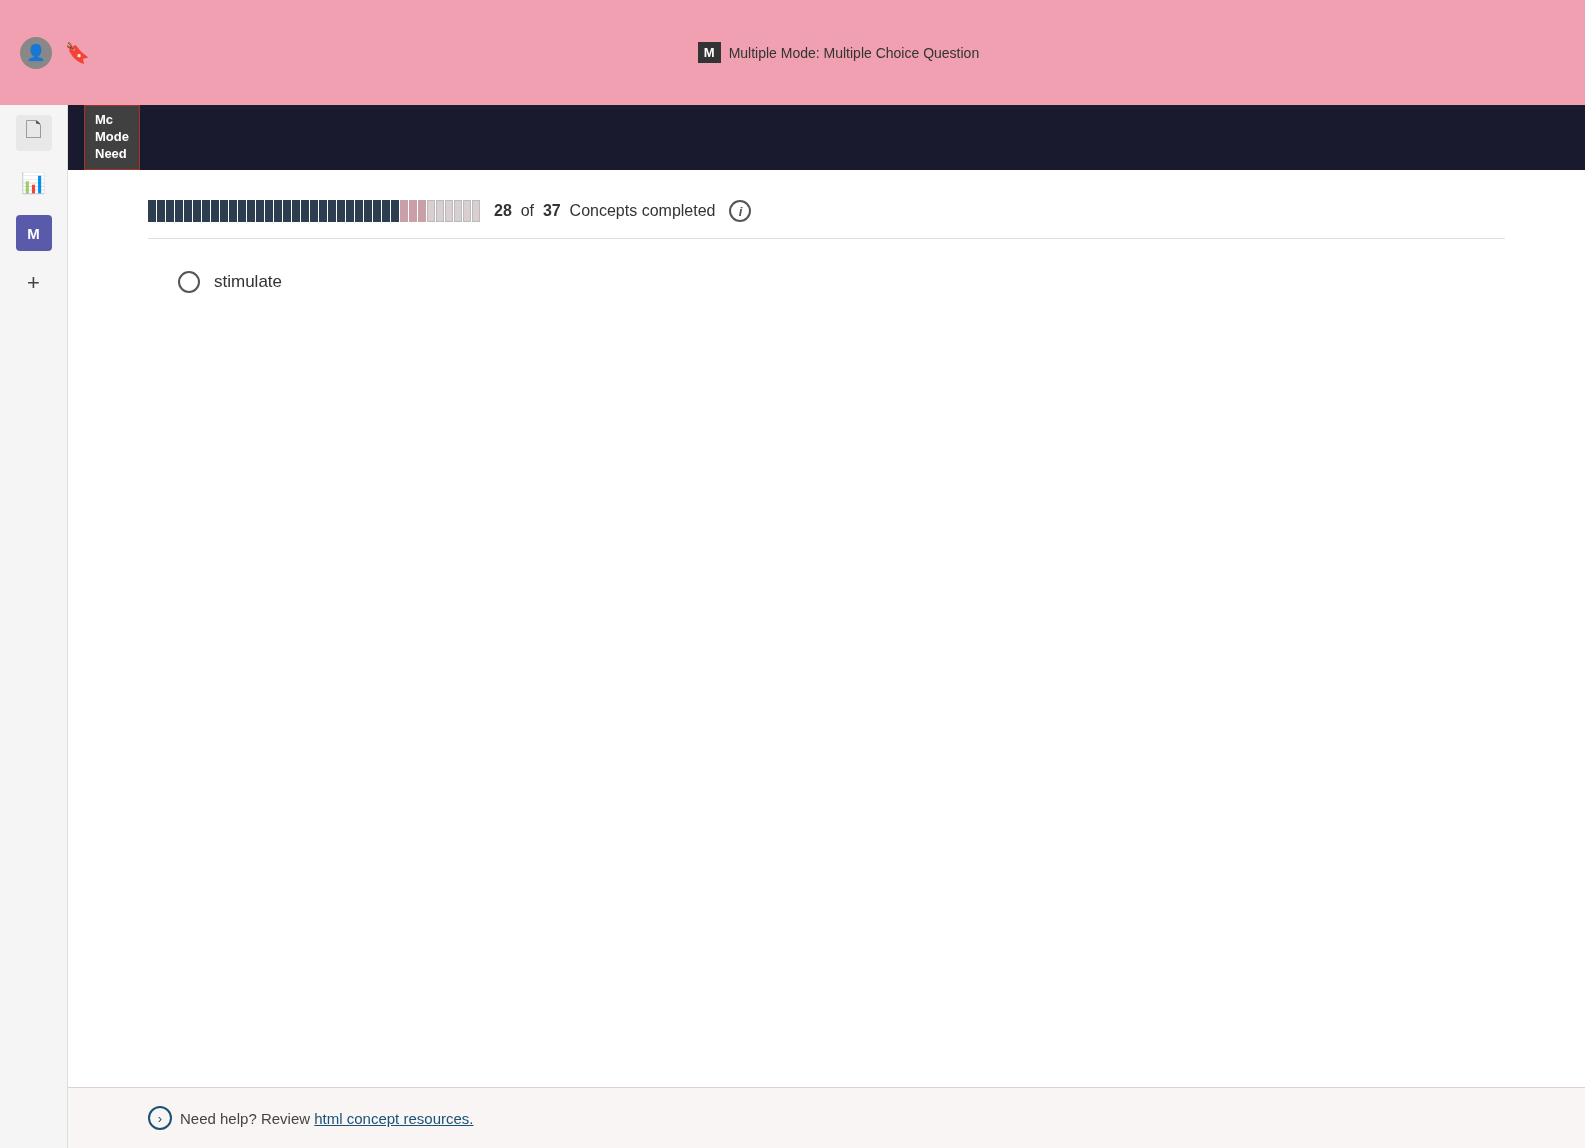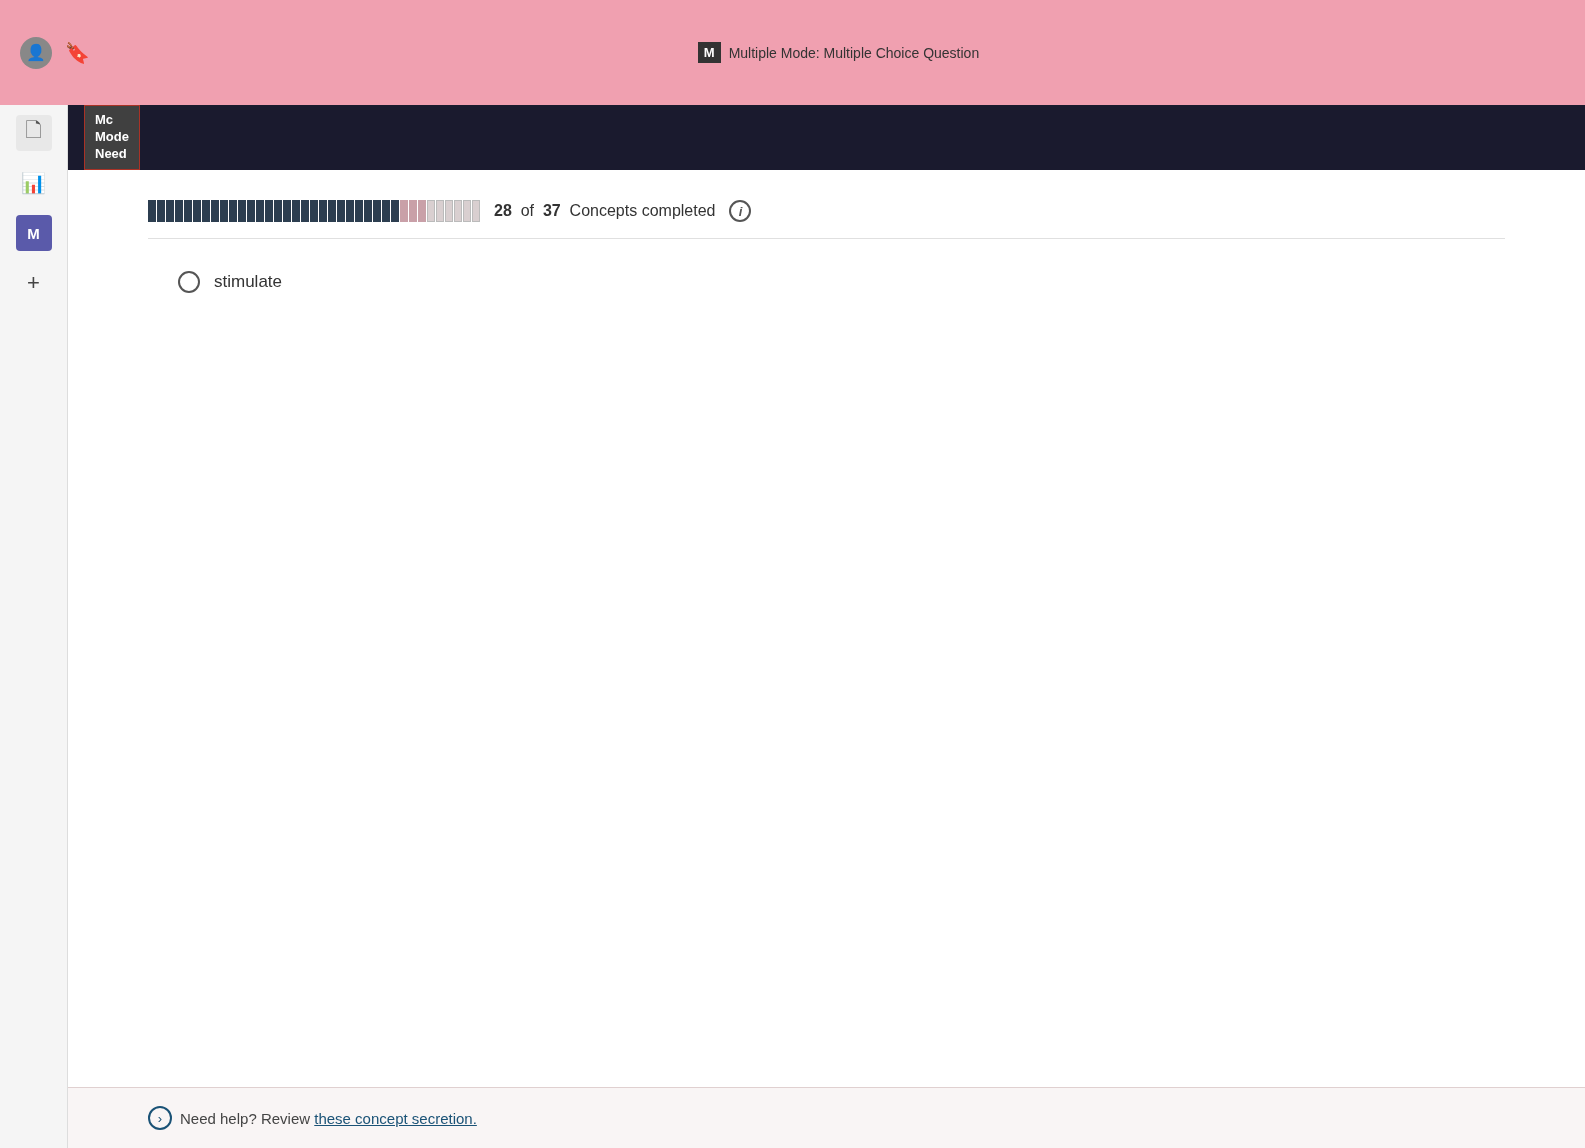--- a/index.html
+++ b/index.html
@@ -454,15 +454,15 @@
     </div>
 
   </div>
 </div>
 
 <div class="help-section">
   <div class="help-circle-arrow">
     <span>›</span>
   </div>
   <span class="help-text">
-    <span>Need help? Review </span><span class="help-link">these concept secretion.</span>
+    <span>Need help? Review </span><span class="help-link">html concept resources.</span>
   </span>
 </div>
 
 </body></html>

